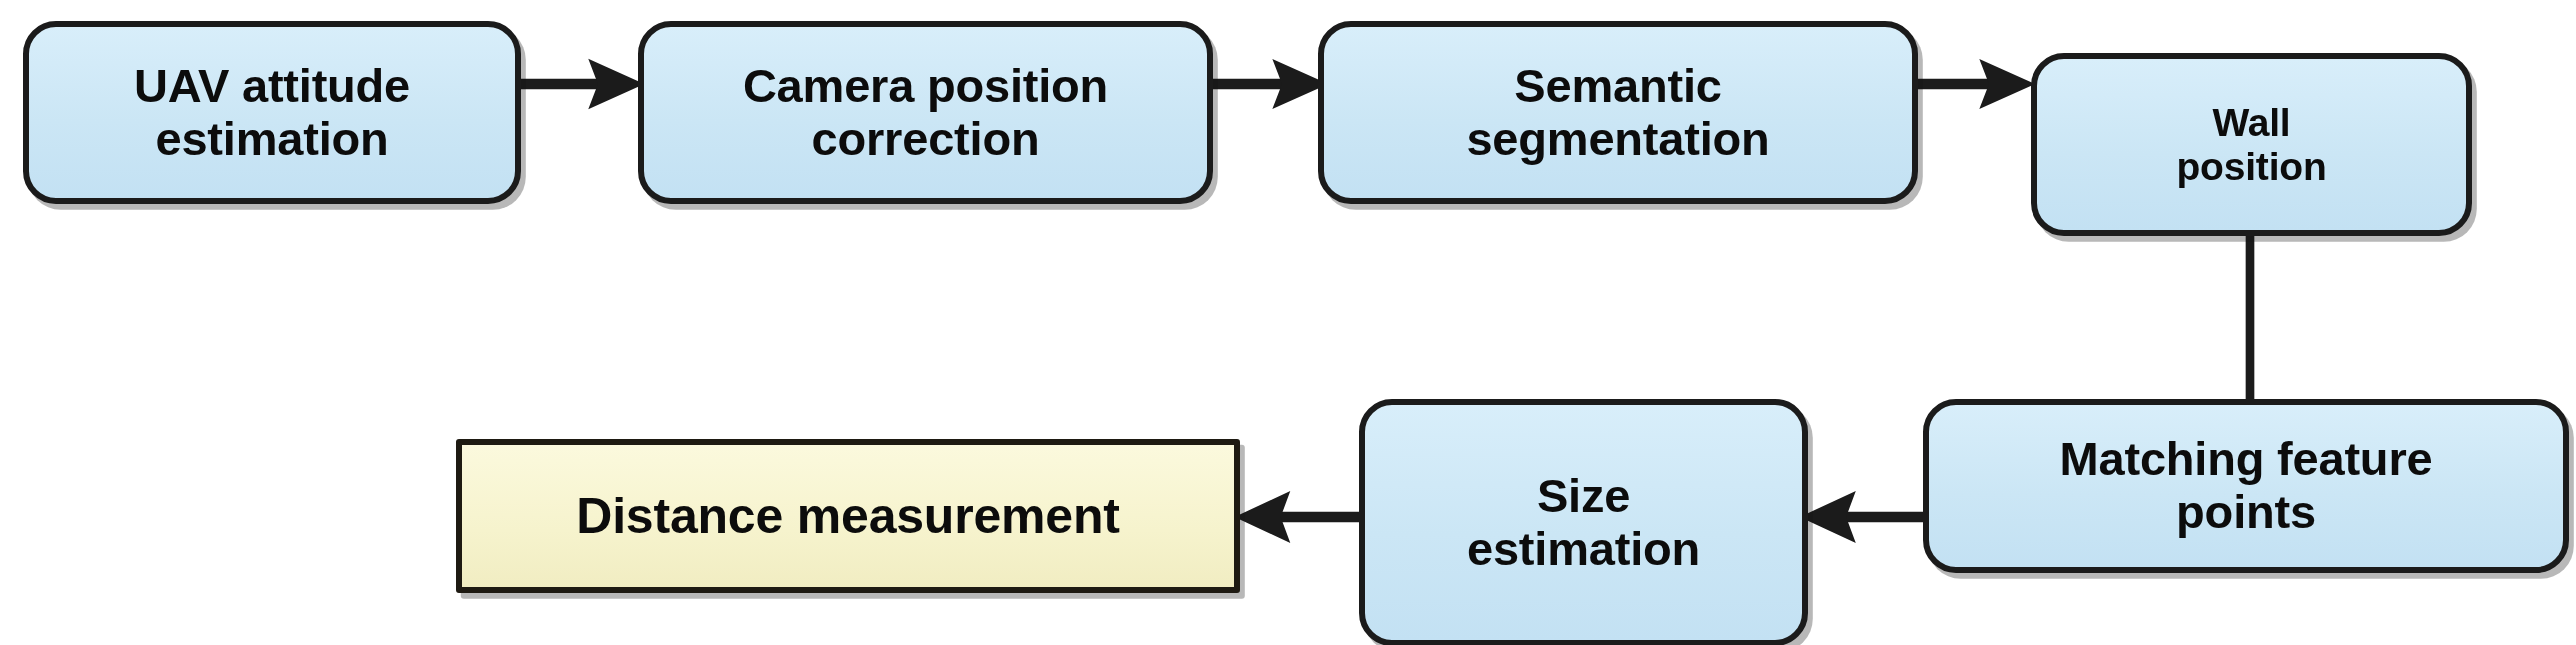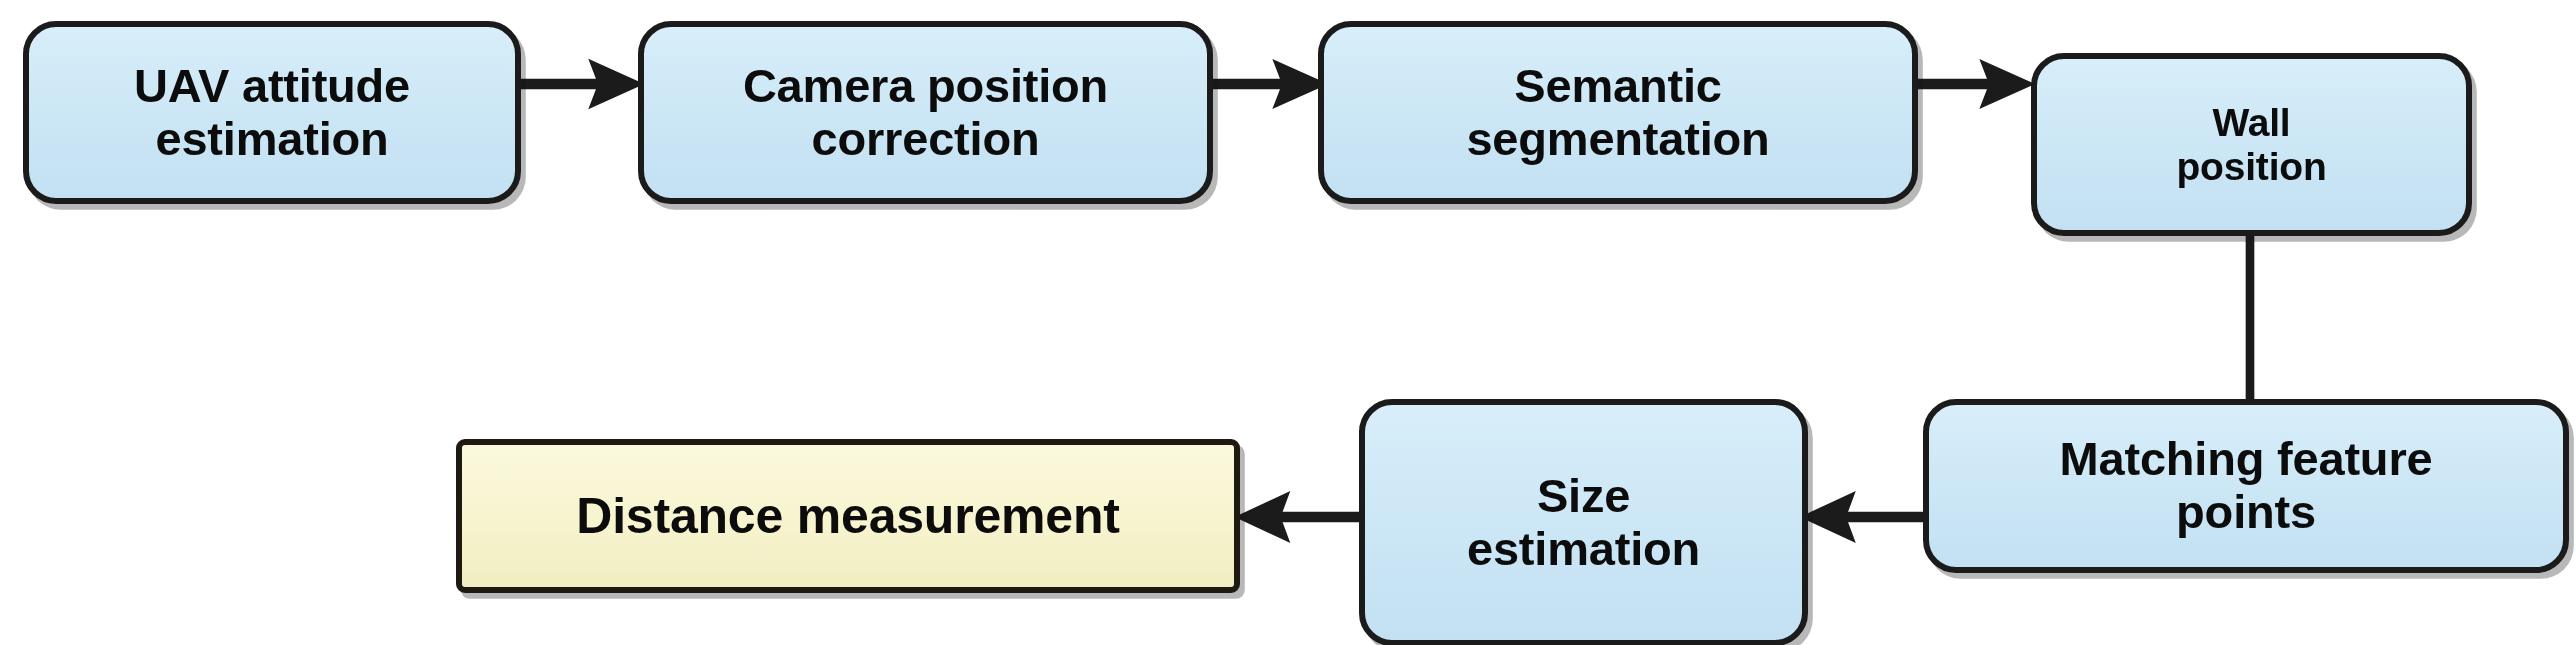--- a/index.html
+++ b/index.html
@@ -40,21 +40,21 @@
     background:#cde8f6;
     background-image:linear-gradient(180deg,#d8eefa 0%,#cbe6f5 55%,#c3e1f3 100%);
     border:6.8px solid #1b1b1b;
     border-radius:33px;
     box-shadow:4.8px 5.8px 0 rgba(20,20,20,0.30);
   }
   .node.terminal{
     background:#f7f4d0;
     background-image:linear-gradient(180deg,#fbf9dd 0%,#f6f3cd 60%,#f1edc2 100%);
     border:6.8px solid #1e1a12;
-    border-radius:9px;
+    border-radius:3px;
     box-shadow:4.8px 5.8px 0 rgba(20,20,20,0.30);
   }
   
   .connector{position:absolute;z-index:2;}
   svg{display:block;overflow:visible;}
 </style>
 </head>
 <body>
 
 <div id="canvas">

